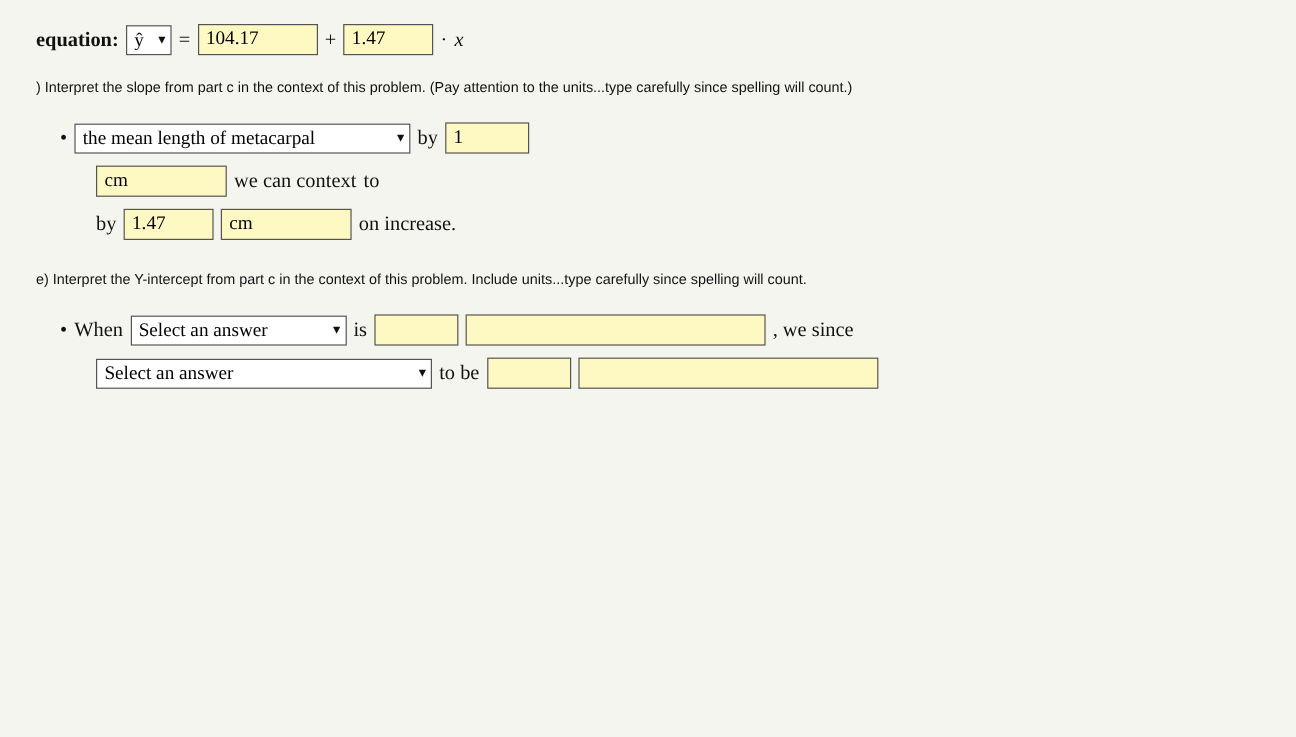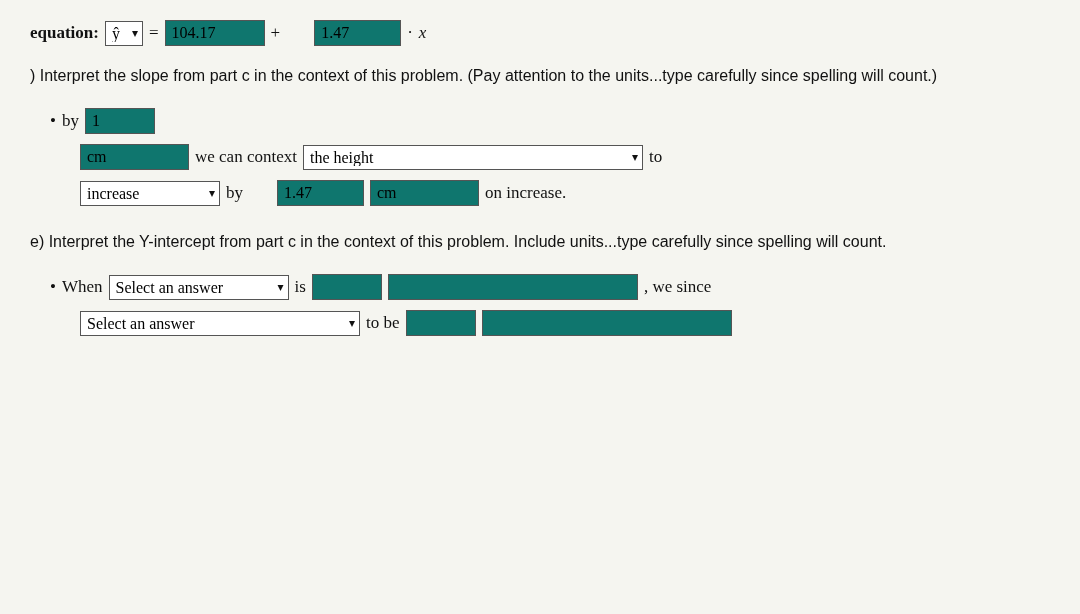--- a/index.html
+++ b/index.html
@@ -26,33 +26,33 @@
       flex-wrap: wrap;
     }
 
     .equation-label {
       font-weight: bold;
       font-family: Georgia, serif;
     }
 
     .input-box {
       border: 1px solid #555;
-      background: #0f766e;
+      background: #fef9c3;
       padding: 3px 6px;
       font-size: 16px;
       font-family: Georgia, serif;
     }
 
     .math-symbol {
       font-style: italic;
       font-size: 17px;
     }
 
     .section-text {
-      font-size: 16px;
+      font-size: 12px;
       line-height: 1.5;
       margin-bottom: 20px;
       font-family: Arial, sans-serif;
     }
 
     .bullet-section {
       margin-left: 20px;
       margin-bottom: 20px;
     }
 
@@ -135,22 +135,21 @@
 
     .medium-input {
       width: 109px;
     }
 
     .narrow-input {
       width: 70px;
     }
 
     .eq-input-small {
-      width: 87px;
-      margin-left: 28px;
+      width: 75px;
     }
 
     .eq-input-medium {
       width: 100px;
     }
   </style>
 </head>
 <body>
 
 <div class="equation-row">
@@ -168,42 +167,36 @@
   <span class="math-symbol">x</span>
 </div>
 
 <div class="section-text">
   <span>) Interpret the slope from part c in the context of this problem. (Pay attention to the units...type carefully since spelling will count.)</span>
 </div>
 
 <div class="bullet-section">
   <div class="bullet-row">
     <span>•</span>
+    <div class="inline-select-wrapper">
+      <select class="inline-select" style="width:280px;">
+        <option>the mean length of metacarpal</option>
+      </select>
+    </div>
     <span>by</span>
     <input class="input-box narrow-input" type="text" value="1" style="">
   </div>
 
   <div class="row2">
     <input class="input-box medium-input" type="text" value="cm" style="">
     <span>we can context</span>
-    <div class="inline-select-wrapper">
-      <select class="inline-select" style="width:340px;">
-        <option>the height</option>
-      </select>
-    </div>
     <span>to</span>
   </div>
 
   <div class="row3">
-    <div class="inline-select-wrapper">
-      <select class="inline-select" style="width:140px;">
-        <option>increase</option>
-        <option>decrease</option>
-      </select>
-    </div>
     <span>by</span>
     <input class="input-box eq-input-small" type="text" value="1.47" style="">
     <input class="input-box medium-input" type="text" value="cm" style="">
     <span>on increase.</span>
   </div>
 </div>
 
 <div class="section-divider"></div>
 <div class="section-text">
   <span>e) Interpret the Y-intercept from part c in the context of this problem. Include units...type carefully since spelling will count.</span>

